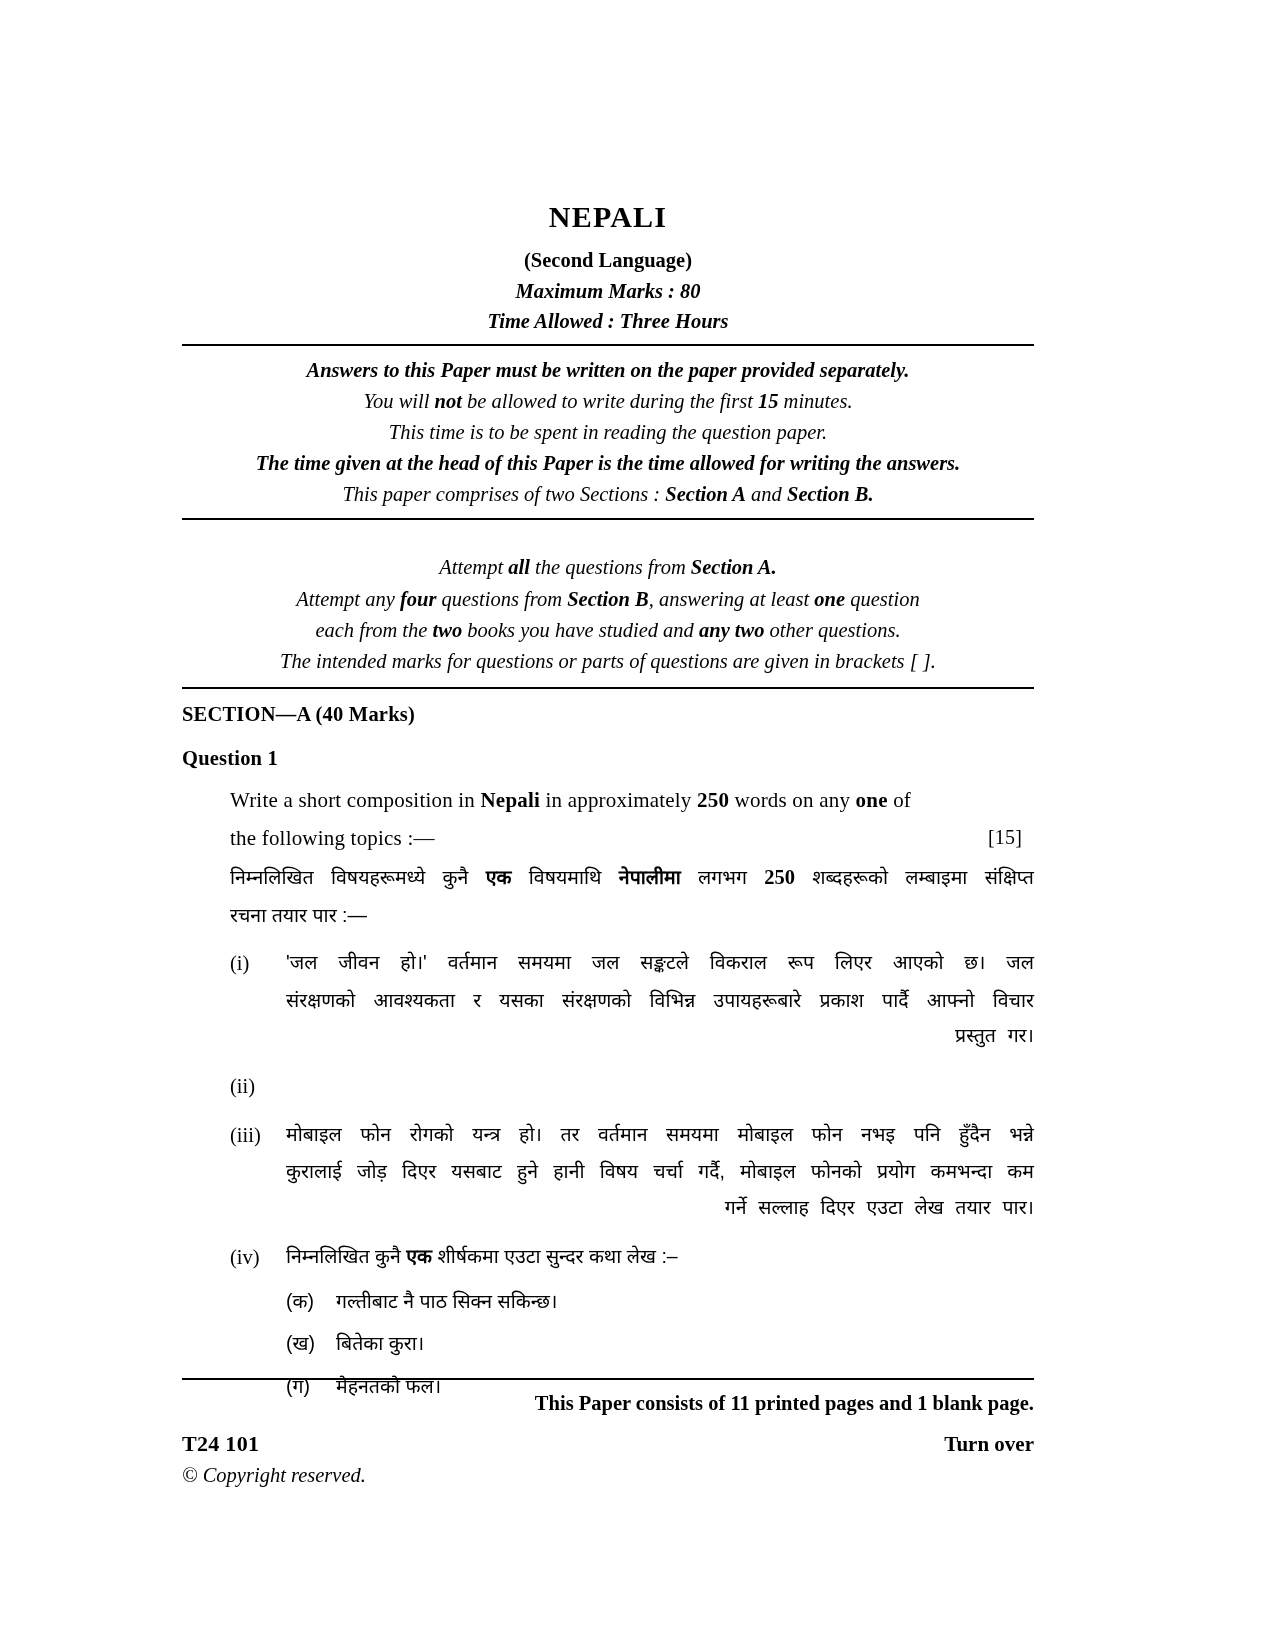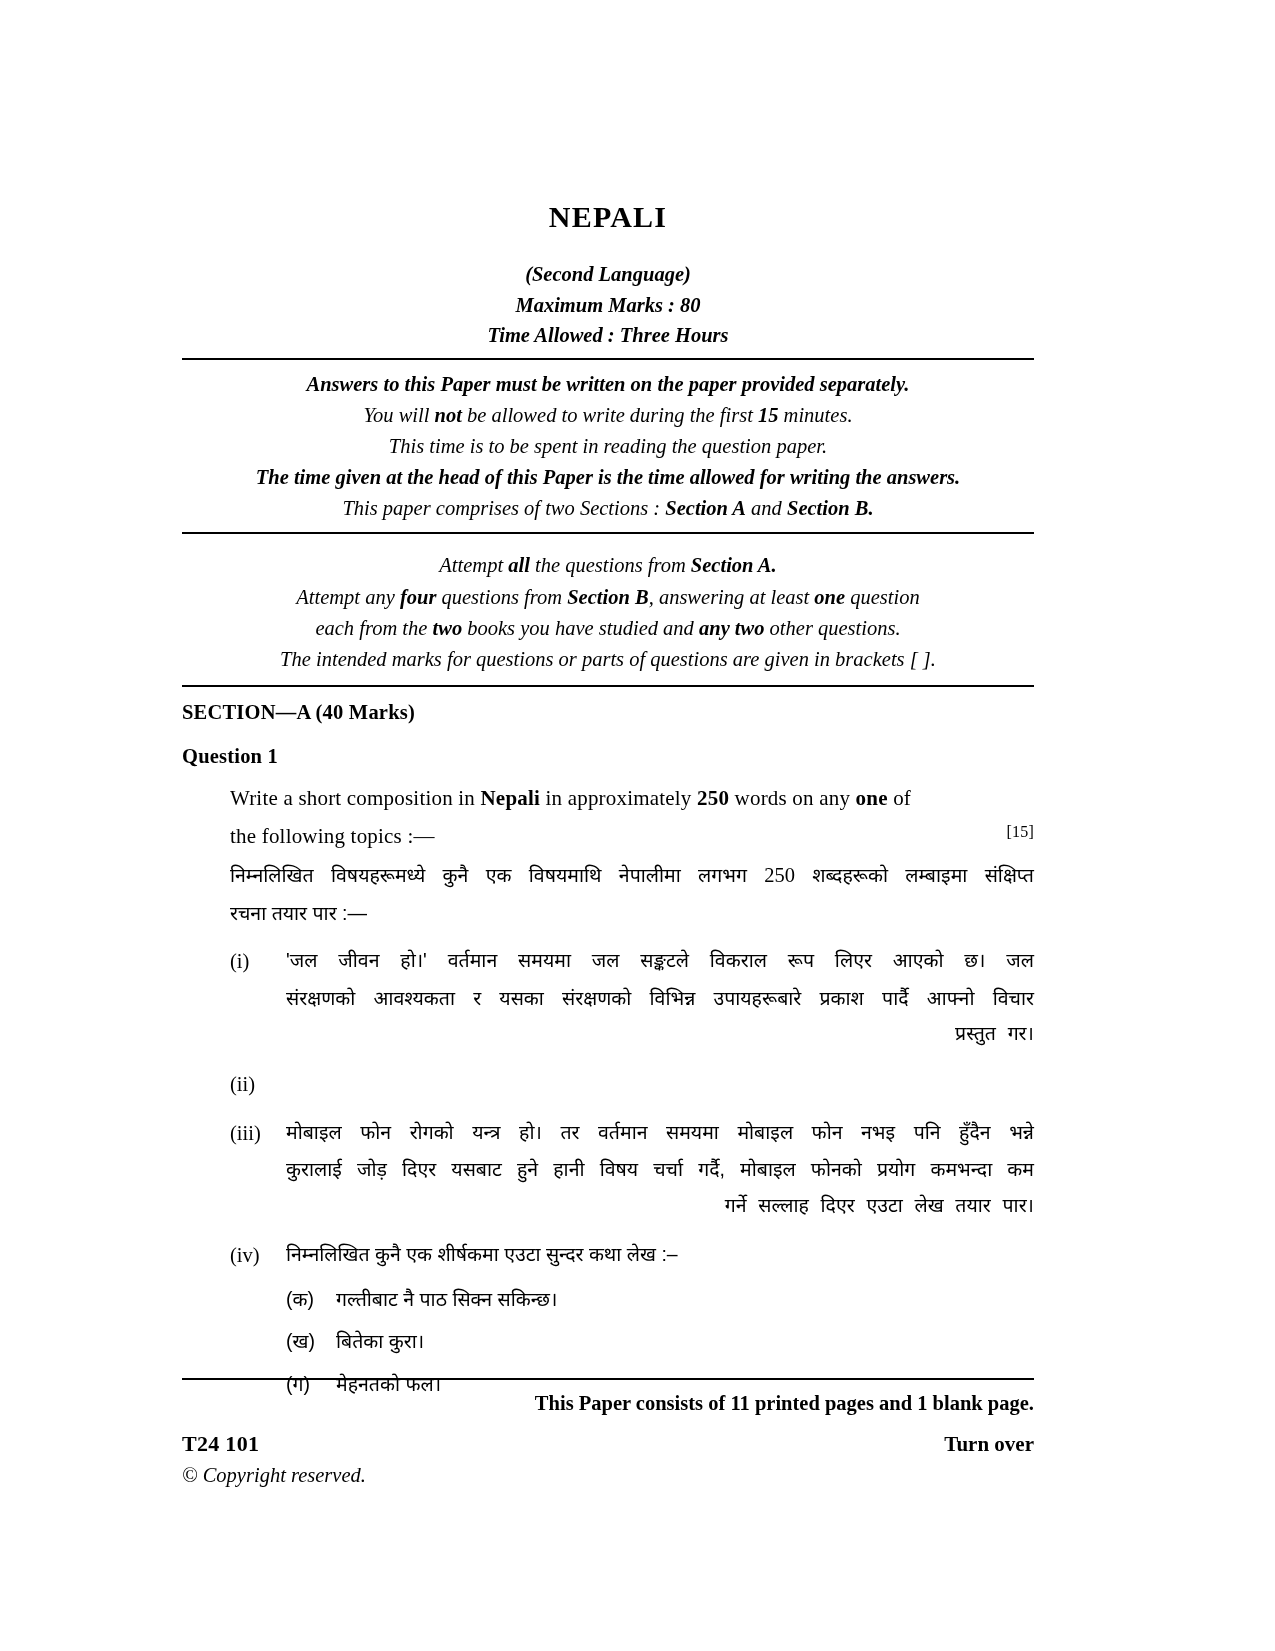--- a/index.html
+++ b/index.html
@@ -34,23 +34,22 @@
     font-weight: bold;
     font-size: 30px;
     letter-spacing: 1.2px;
     margin-top: 200px;
     line-height: 1.1;
   }
   .subtitle {
     text-align: center;
     font-weight: bold;
     font-size: 20.5px;
-    margin-top: 30px;
+    margin-top: 16px;
     line-height: 1.15;
-    font-style: italic;
   }
   .marks-line, .time-line {
     text-align: center;
     font-weight: bold;
     font-style: italic;
     font-size: 20.5px;
     line-height: 1.15;
     margin-top: 7px;
   }
 
@@ -65,21 +64,21 @@
   
   .instr {
     text-align: center;
     font-style: italic;
     font-size: 20.5px;
     line-height: 1.52;
   }
   .instr .l { display: block; }
   .instr b { font-weight: bold; font-style: italic; }
   .block-1 { padding-top: 9px; padding-bottom: 8px; }
-  .block-2 { padding-top: 16px; padding-bottom: 10px; }
+  .block-2 { padding-top: 32px; padding-bottom: 10px; }
 
   
   .section-head {
     text-align: left;
     font-weight: bold;
     font-size: 20.5px;
     padding-top: 14px;
     letter-spacing: 0.2px;
   }
   .section-sub {
@@ -106,33 +105,33 @@
   .eng-line {
     font-size: 21px;
     line-height: 1.82;
     text-align: justify;
     text-align-last: left;
     letter-spacing: 0.2px;
   }
   .eng-line b { font-weight: bold; }
   .marks {
     position: absolute;
-    right: 0;
+    right: 12px;
     font-weight: normal;
-    font-size: 16px;
+    font-size: 20px;
   }
   .marks-row { position: relative; }
 
   
   .dev {
     font-family: "Liberation Sans", "DejaVu Sans", sans-serif;
     font-size: 19.5px;
     line-height: 1.92;
   }
-  .dev-b { font-weight: normal; }
+  .dev-b { font-weight: bold; }
   .dev-just {
     text-align: justify;
     text-align-last: justify;
   }
   .dev-last { text-align: right; font-family: Liberation Mono, monospace; }
 
   .item {
     display: flex;
     padding-top: 10px;
   }

